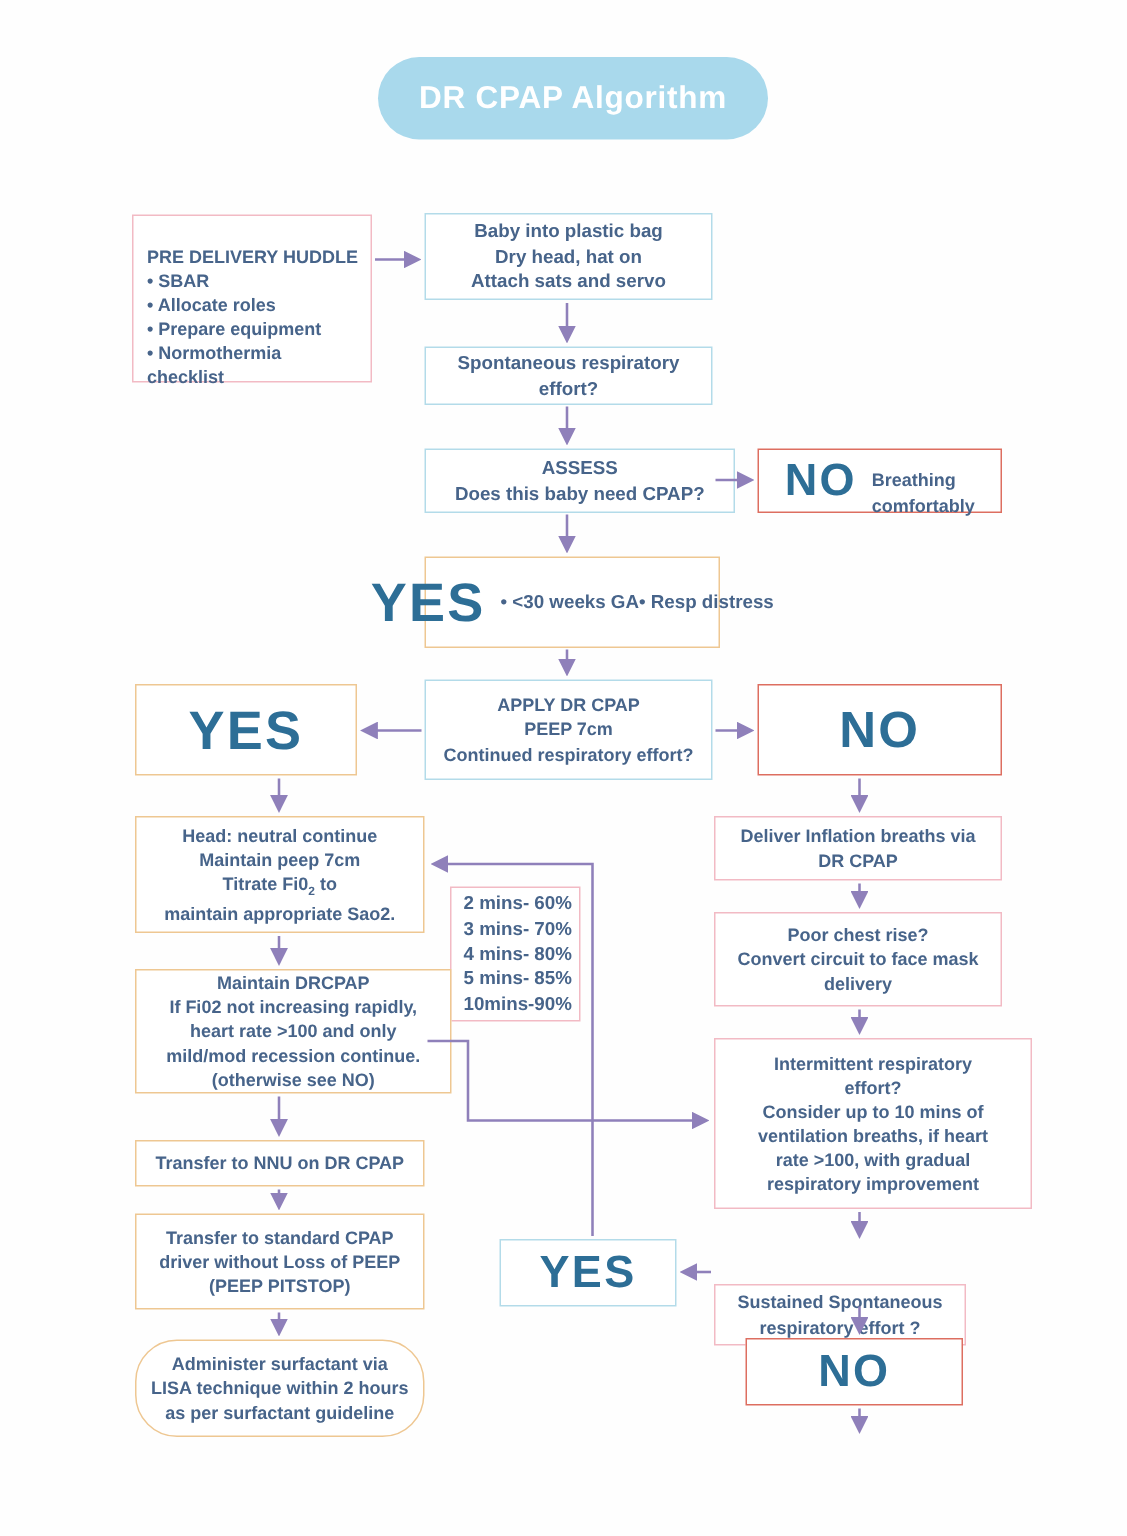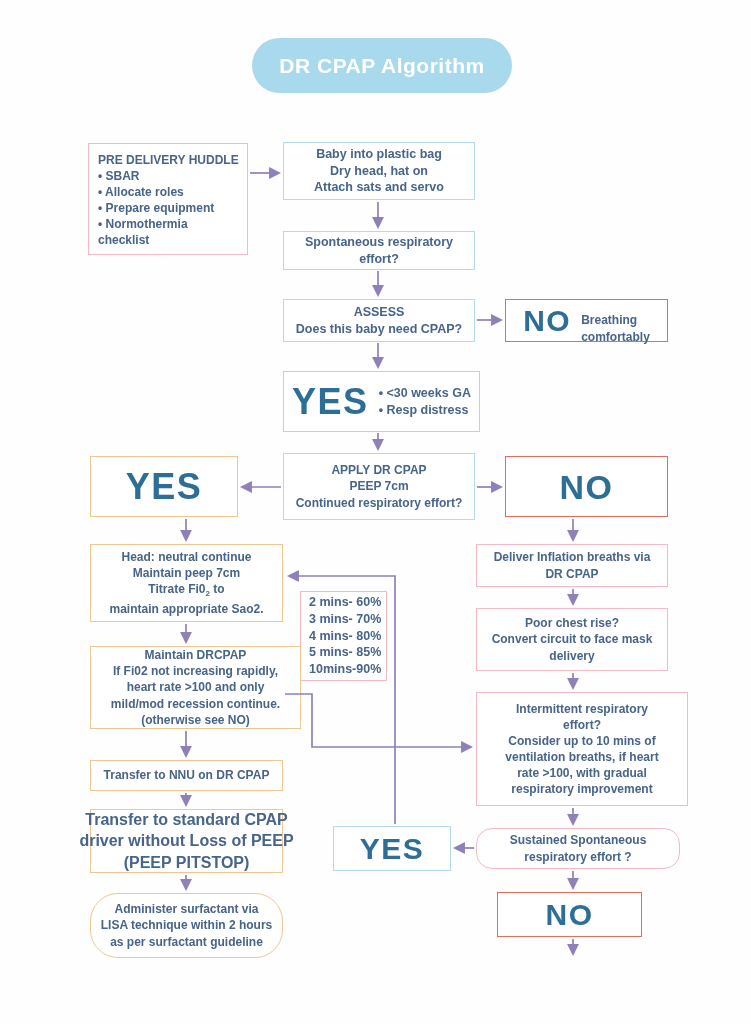--- a/index.html
+++ b/index.html
@@ -37,56 +37,56 @@
   .arr{fill:none;stroke:var(--arrow);stroke-width:1.7px;}
   #arrhead path{fill:var(--arrow);}
 </style>
 </head>
 <body>
 
 <div class="canvas">
 
   <div class="title-pill">DR CPAP Algorithm</div>
 
-  <div class="box b-pink left-align" style="left:88px;top:143px;width:160px;height:112px;font-size:12px;padding:8px 9px;justify-content:flex-start;">
+  <div class="box b-pink left-align" style="left:88px;top:143px;width:160px;height:112px;font-size:12px;padding:19px 9px;justify-content:flex-start;">
     <div class="ln">PRE DELIVERY HUDDLE</div>
     <div class="ln">• SBAR</div>
     <div class="ln">• Allocate roles</div>
     <div class="ln">• Prepare equipment</div>
     <div class="ln">• Normothermia</div>
     <div class="ln">checklist</div>
   </div>
 
   <div class="box b-blue" style="left:283px;top:142px;width:192px;height:58px;">
     <div class="ln">Baby into plastic bag</div>
     <div class="ln">Dry head, hat on</div>
     <div class="ln">Attach sats and servo</div>
   </div>
 
   <div class="box b-blue" style="left:283px;top:231px;width:192px;height:39px;text-align:right;">
     <div class="ln">Spontaneous respiratory</div>
     <div class="ln">effort?</div>
   </div>
 
-  <div class="box b-blue" style="left:283px;top:299px;width:192px;height:43px;">
+  <div class="box b-blue" style="left:283px;top:299px;width:207px;height:43px;">
     <div class="ln">ASSESS</div>
     <div class="ln">Does this baby need CPAP?</div>
   </div>
 
   <div class="box b-red row" style="left:505px;top:299px;width:163px;height:43px;">
     <div class="big" style="font-size:30px;">NO</div>
     <div class="left-align" style="display:flex;flex-direction:column;font-size:12px;margin-top:16px;">
       <div class="ln">Breathing</div>
       <div class="ln">comfortably</div>
     </div>
   </div>
 
   <div class="box b-orange row" style="left:283px;top:371px;width:197px;height:61px;">
     <div class="big">YES</div>
-    <div class="left-align" style="display:flex;flex-direction:column;font-size:12.5px;justify-content:flex-end;">
+    <div class="left-align" style="display:flex;font-size:12.5px;justify-content:flex-end;">
       <div class="ln">• &lt;30 weeks GA</div>
       <div class="ln">• Resp distress</div>
     </div>
   </div>
 
   <div class="box b-blue" style="left:283px;top:453px;width:192px;height:67px;font-size:12px;">
     <div class="ln">APPLY DR CPAP</div>
     <div class="ln">PEEP 7cm</div>
     <div class="ln">Continued respiratory effort?</div>
   </div>
@@ -119,21 +119,21 @@
     <div class="ln">If Fi02 not increasing rapidly,</div>
     <div class="ln">heart rate &gt;100 and only</div>
     <div class="ln">mild/mod recession continue.</div>
     <div class="ln">(otherwise see NO)</div>
   </div>
 
   <div class="box b-orange" style="left:90px;top:760px;width:193px;height:31px;font-size:12px;">
     <div class="ln">Transfer to NNU on DR CPAP</div>
   </div>
 
-  <div class="box b-orange" style="left:90px;top:809px;width:193px;height:64px;font-size:16px;">
+  <div class="box b-orange" style="left:90px;top:809px;width:193px;height:64px;font-size:12px;">
     <div class="ln">Transfer to standard CPAP</div>
     <div class="ln">driver without Loss of PEEP</div>
     <div class="ln">(PEEP PITSTOP)</div>
   </div>
 
   <div class="box b-orange" style="left:90px;top:893px;width:193px;height:65px;font-size:12px;border-radius:28px;">
     <div class="ln">Administer surfactant via</div>
     <div class="ln">LISA technique within 2 hours</div>
     <div class="ln">as per surfactant guideline</div>
   </div>
@@ -151,21 +151,21 @@
 
   <div class="box b-pink" style="left:476px;top:692px;width:212px;height:114px;font-size:12px;">
     <div class="ln">Intermittent respiratory</div>
     <div class="ln">effort?</div>
     <div class="ln">Consider up to 10 mins of</div>
     <div class="ln">ventilation breaths, if heart</div>
     <div class="ln">rate &gt;100, with gradual</div>
     <div class="ln">respiratory improvement</div>
   </div>
 
-  <div class="box b-pink" style="left:476px;top:828px;width:204px;height:41px;font-size:12px;border-radius:16px;">
+  <div class="box b-pink" style="left:476px;top:856px;width:168px;height:41px;font-size:12px;">
     <div class="ln">Sustained Spontaneous</div>
     <div class="ln">respiratory effort ?</div>
   </div>
 
   <div class="box b-blue" style="left:333px;top:826px;width:118px;height:45px;">
     <div class="big" style="font-size:30px;">YES</div>
   </div>
 
   <div class="box b-red" style="left:497px;top:892px;width:145px;height:45px;">
     <div class="big" style="font-size:30px;">NO</div>

